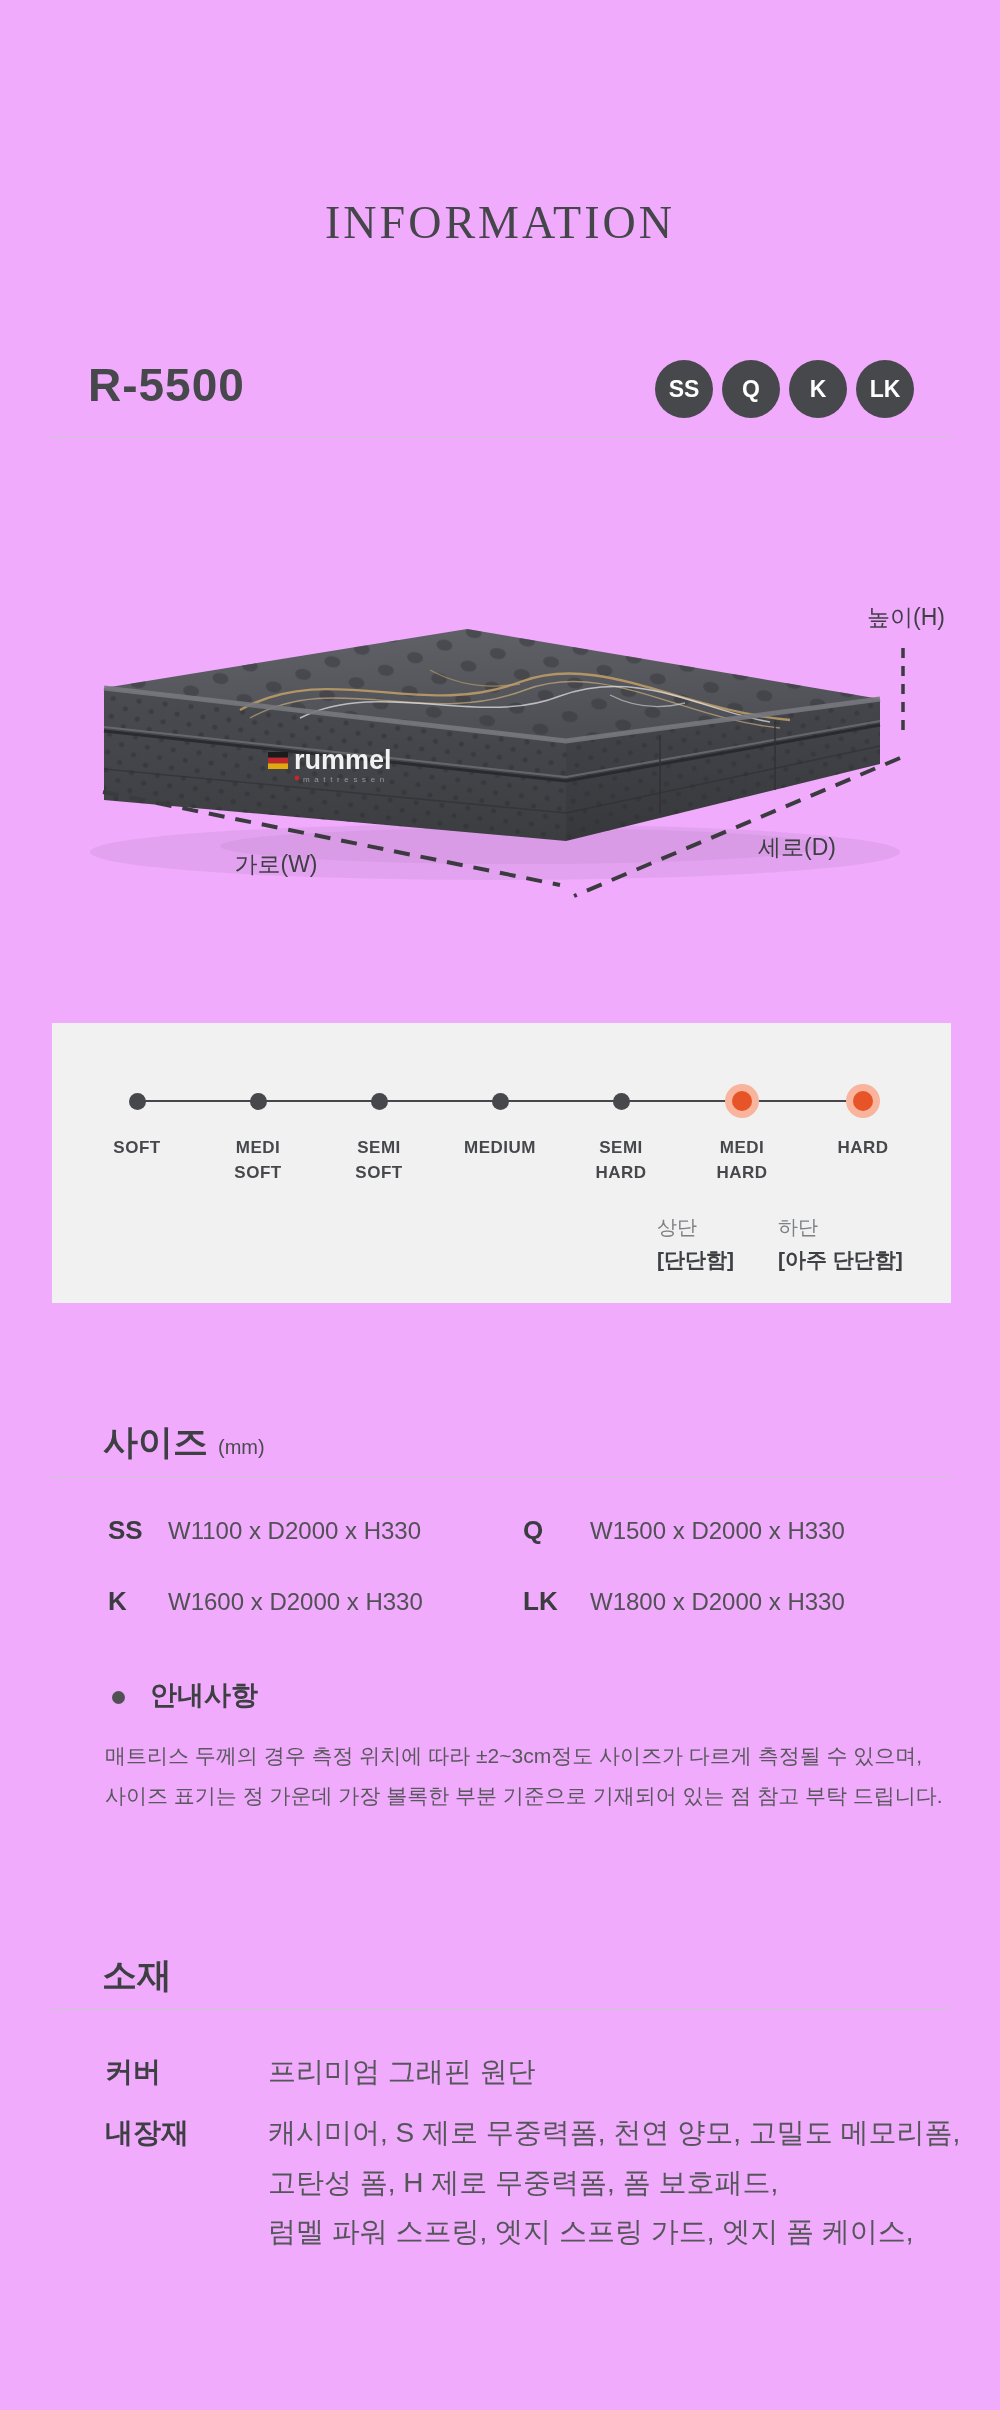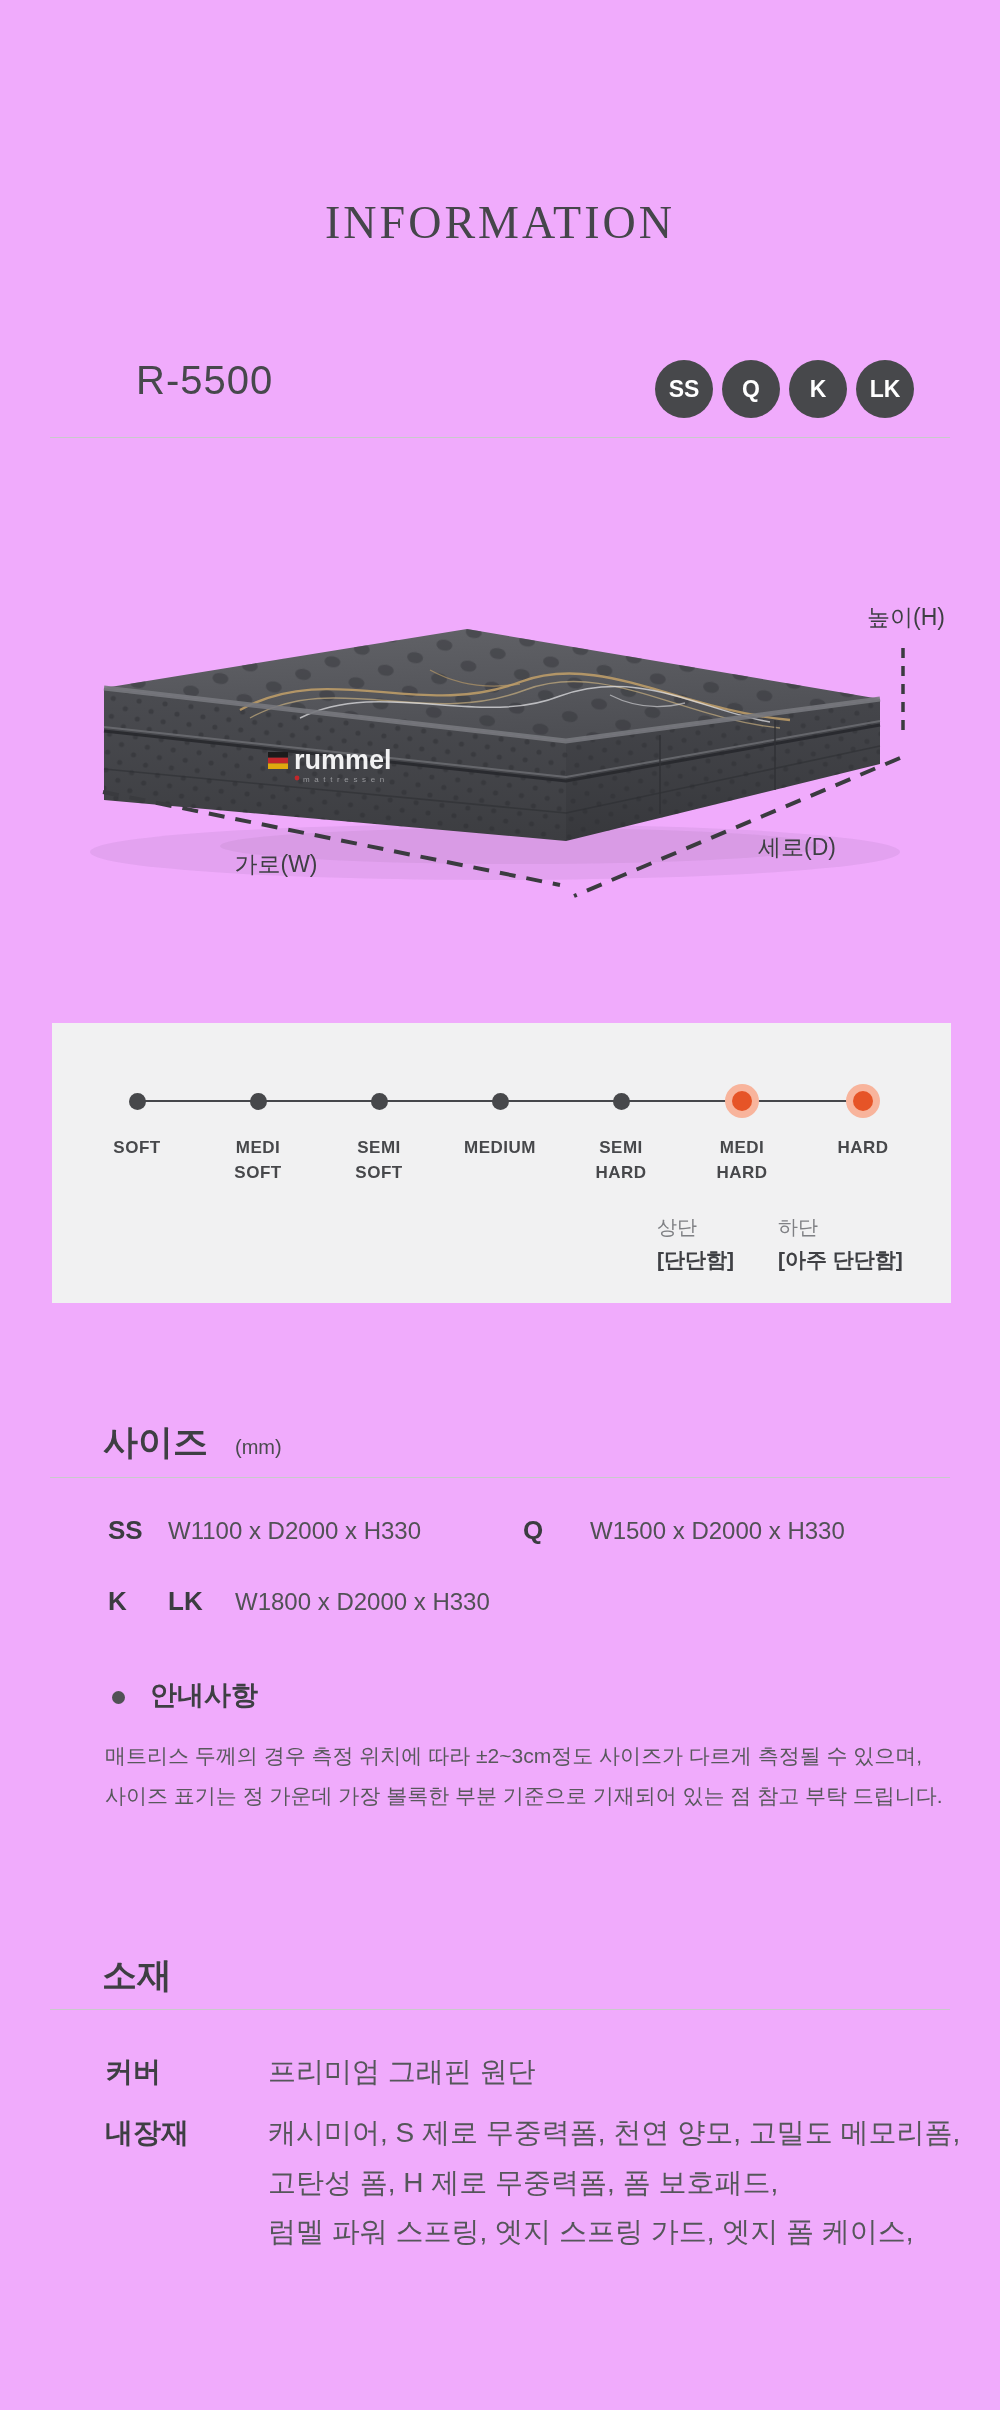--- a/index.html
+++ b/index.html
@@ -8,21 +8,21 @@
     font-family:"Liberation Sans", sans-serif;color:#46474b;
   }
   .abs{position:absolute;}
   
   .info-title{
     top:196px;left:0;width:1000px;text-align:center;
     font-family:"Liberation Serif", serif;font-size:46px;letter-spacing:3px;
     color:#45464a;font-weight:500;
   }
   .model{
-    top:358px;left:88px;font-size:40px;font-weight:normal;letter-spacing:1px;color:#47484c;margin-left:48px;
+    top:358px;left:88px;font-size:46px;font-weight:bold;letter-spacing:1px;color:#47484c;
   }
   .badges{top:360px;left:655px;display:flex;gap:9px;}
   .badge{
     width:58px;height:58px;border-radius:50%;background:#47484b;color:#ffffff;
     display:flex;align-items:center;justify-content:center;
     font-size:23px;font-weight:bold;
   }
   .divider{left:50px;width:900px;height:1px;background:#c9c9cb;}
   
   .fig-label{font-size:23px;font-weight:500;color:#3e3f43;text-align:center;}
@@ -37,21 +37,21 @@
     position:absolute;top:112px;width:140px;text-align:center;
     font-size:17px;font-weight:bold;letter-spacing:0.5px;line-height:25px;color:#47484b;
   }
   .firm-note{position:absolute;top:193px;width:170px;text-align:left;}
   .firm-note .n1{font-size:20px;color:#7f8084;line-height:22px;}
   .firm-note .n2{font-size:21px;font-weight:bold;color:#3f4044;margin-top:8px;}
   
   .section-title{display:flex;align-items:baseline;font-weight:bold;color:#3e3f43;}
   .size-title-row{left:103px;top:1422px;}
   .size-title-row .t{font-size:35px;line-height:40px;}
-  .size-title-row .u{font-size:20px;font-weight:normal;color:#4a4b4f;margin-left:27px;}
+  .size-title-row .u{font-size:20px;font-weight:normal;color:#4a4b4f;margin-left:10px;}
   .size-row{left:0;width:1000px;display:flex;align-items:baseline;}
   .size-row .sl{margin-left:108px;width:60px;font-size:26px;font-weight:bold;color:#3b3c40;line-height:36px;}
   .size-row .sv{width:355px;font-size:24px;color:#515155;}
   .size-row .sl2{width:67px;font-size:26px;font-weight:bold;color:#3b3c40;}
   .size-row .sv2{font-size:24px;color:#515155;}
   
   .notice-bullet{left:112px;top:1691px;width:13px;height:13px;border-radius:50%;background:#515155;}
   .notice-title{left:150px;top:1680px;font-size:27px;font-weight:bold;color:#3e3f43;line-height:30px;}
   .notice-body{left:105px;top:1736px;width:860px;font-size:21px;color:#58585c;line-height:40px;}
   
@@ -206,20 +206,21 @@
   <div class="abs divider" style="top:1477px;"></div>
 
   <div class="abs size-row" style="top:1512px;">
     <span class="sl">SS</span>
     <span class="sv">W1100 x  D2000 x H330</span>
     <span class="sl2">Q</span>
     <span class="sv2">W1500 x  D2000 x H330</span>
   </div>
   <div class="abs size-row" style="top:1583px;">
     <span class="sl">K</span>
+    <span class="sv">W1600 x  D2000 x H330</span>
     <span class="sl2">LK</span>
     <span class="sv2">W1800 x  D2000 x H330</span>
   </div>
 
   <div class="abs notice-bullet"></div>
   <div class="abs notice-title">안내사항</div>
   <div class="abs notice-body">
     <div>매트리스 두께의 경우 측정 위치에 따라 ±2~3cm정도 사이즈가 다르게 측정될 수 있으며,</div>
     <div>사이즈 표기는 정 가운데 가장 볼록한 부분 기준으로 기재되어 있는 점 참고 부탁 드립니다.</div>
   </div>

